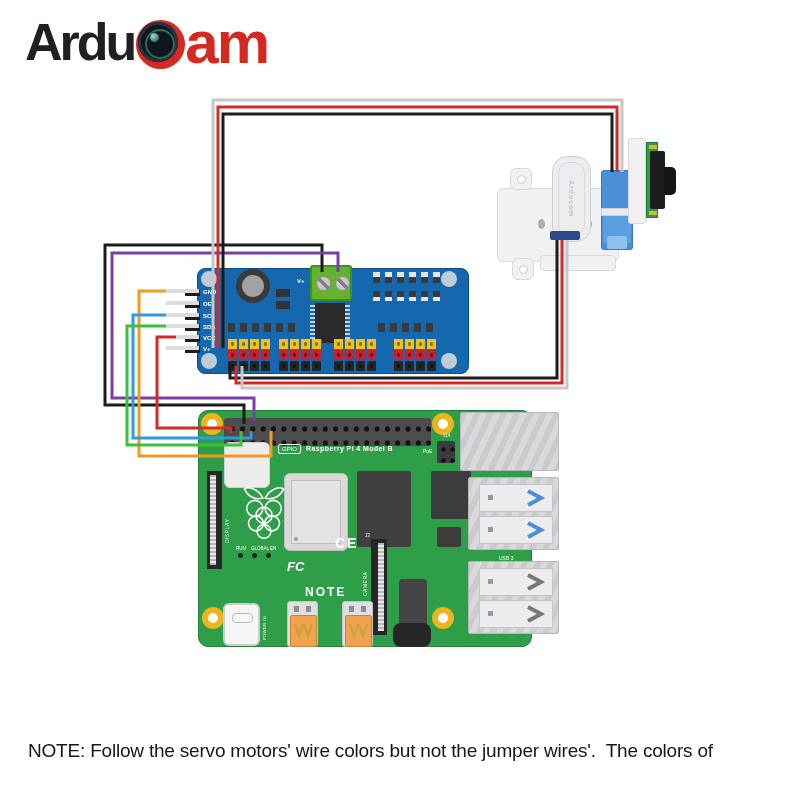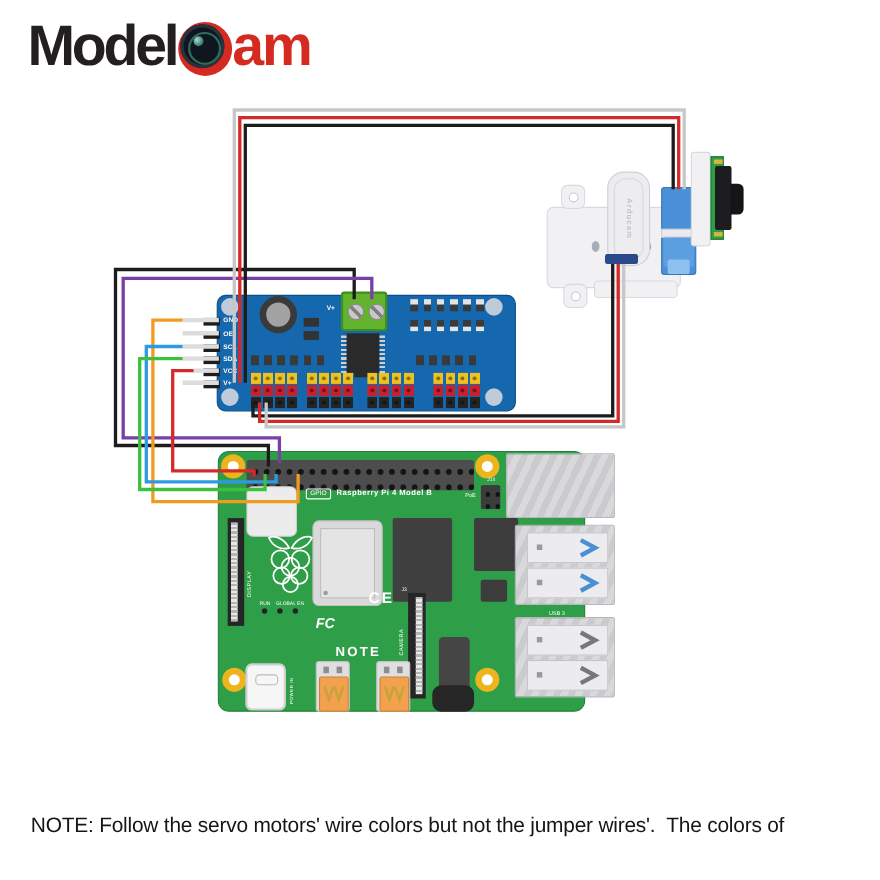--- a/index.html
+++ b/index.html
@@ -2,21 +2,21 @@
 <html><head>
 <meta charset="utf-8">
 <style>
   html,body{margin:0;padding:0;background:#fff;}
   .page{position:relative;width:800px;height:800px;background:#ffffff;overflow:hidden;
         font-family:"Liberation Sans",sans-serif;}
   .abs{position:absolute;}
   
   .logo{position:absolute;left:25px;top:12px;display:flex;align-items:center;height:60px;}
   .logo-ardu{font-size:52px;font-weight:bold;color:#231f20;letter-spacing:-3px;}
-  .logo-am{font-size:52px;font-weight:bold;color:#d42a20;letter-spacing:-2px;}
+  .logo-am{font-size:60px;font-weight:bold;color:#d42a20;letter-spacing:-2px;}
   .lens{width:49px;height:49px;border-radius:50%;background:#d42a20;position:relative;margin:4px 0 0 2px;}
   .lens .glass{position:absolute;left:2px;top:2px;width:40px;height:40px;border-radius:50%;
         background:#10161f;box-shadow:inset 0 0 0 3px #27333f;}
   .lens .ring{position:absolute;left:9px;top:9px;width:26px;height:26px;border-radius:50%;
         border:2px solid #2e6e58;}
   .lens .glint{position:absolute;left:14px;top:13px;width:9px;height:9px;border-radius:50%;
         background:radial-gradient(circle at 35% 35%,#9fe0cf,#2c6e5a 75%);}
   
   .pca{position:absolute;left:197px;top:268px;width:270px;height:104px;background:#1568ae;
        border:1px solid #0d4d85;border-radius:8px;z-index:2;}
@@ -105,21 +105,21 @@
   
   .note{position:absolute;left:28px;top:676px;width:752px;color:#161616;font-size:19px;
         line-height:30px;letter-spacing:-0.2px;white-space:pre;}
 </style>
 </head>
 <body>
 
 <div class="page">
 
   <div class="logo">
-    <span class="logo-ardu">Model</span>
+    <span class="logo-ardu">Ardu</span>
     <span class="lens">
       <span class="glass"></span>
       <span class="ring"></span>
       <span class="glint"></span>
     </span>
     <span class="logo-am">am</span>
   </div>
 
   <div class="pca">
     <div class="abs hole" style="left:3px;top:2px;"></div>

